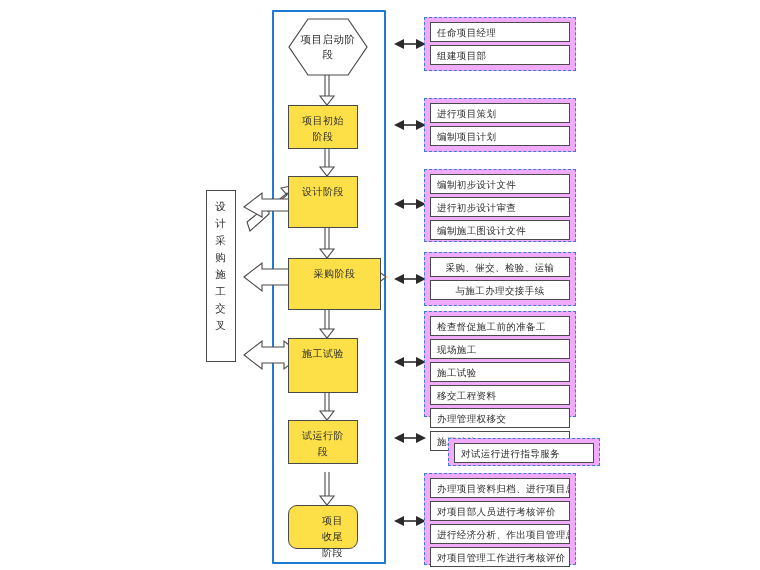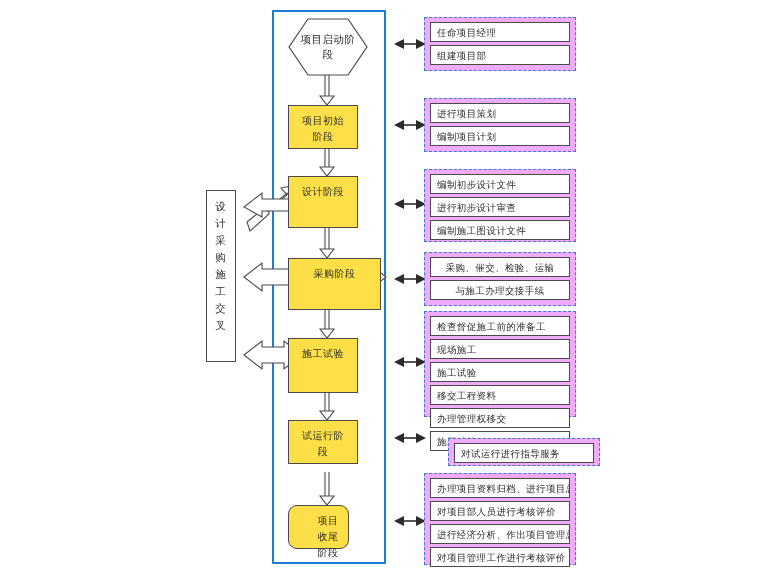--- a/index.html
+++ b/index.html
@@ -173,21 +173,21 @@
   <div class="node" style="left:288px;top:105px;width:70px;height:44px;">项目初始阶段</div>
 
   <div class="node" style="left:288px;top:176px;width:70px;height:52px;">设计阶段</div>
 
   <div class="node" style="left:288px;top:258px;width:93px;height:52px;">采购阶段</div>
 
   <div class="node" style="left:288px;top:338px;width:70px;height:55px;">施工试验</div>
 
   <div class="node" style="left:288px;top:420px;width:70px;height:44px;">试运行阶段</div>
 
-  <div class="node rounded" style="left:288px;top:505px;width:61px;height:44px;padding-left:28px;">项目收尾阶段</div>
+  <div class="node rounded" style="left:288px;top:505px;width:70px;height:44px;padding-left:28px;">项目收尾阶段</div>
 
   <div class="side-box" style="left:206px;top:190px;width:30px;height:172px;">
     <span>设</span>
     <span>计</span>
     <span>采</span>
     <span>购</span>
     <span>施</span>
     <span>工</span>
     <span>交</span>
     <span>叉</span>

